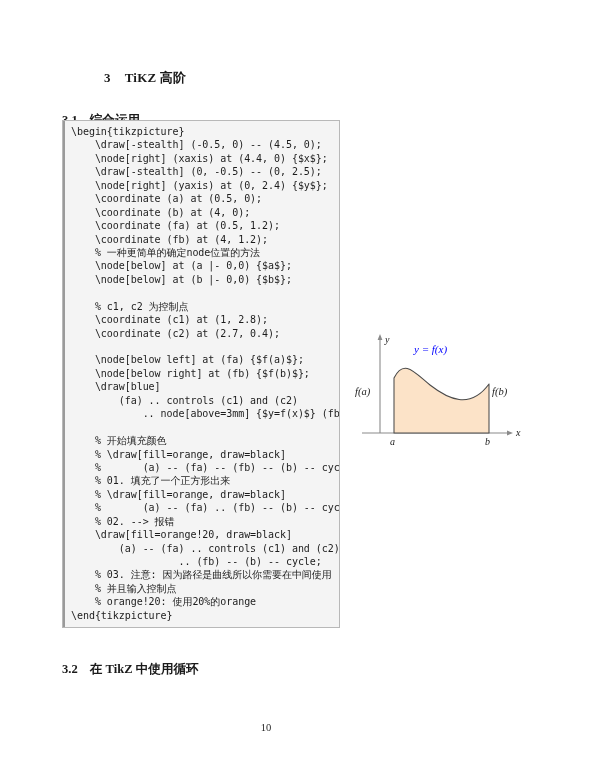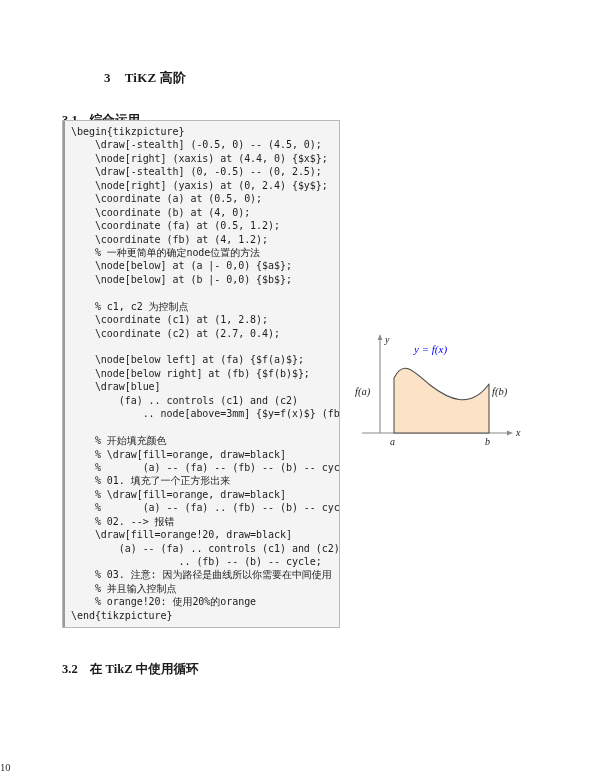--- a/index.html
+++ b/index.html
@@ -101,24 +101,23 @@
     line-height: 17px;
     text-indent: 24px;
   }
 
   
   .pageno {
     position: absolute;
     left: 0;
     top: 722px;
     width: 532px;
-    text-align: left;
+    text-align: center;
     font-size: 10.6px;
     color: #2a2a2a;
-    margin-top: 40px;
   }
 </style>
 </head>
 <body>
 
 <div class="page">
 
   <h2 class="h-section">
     <span class="num">3</span><span>TiKZ 高阶</span>
   </h2>

